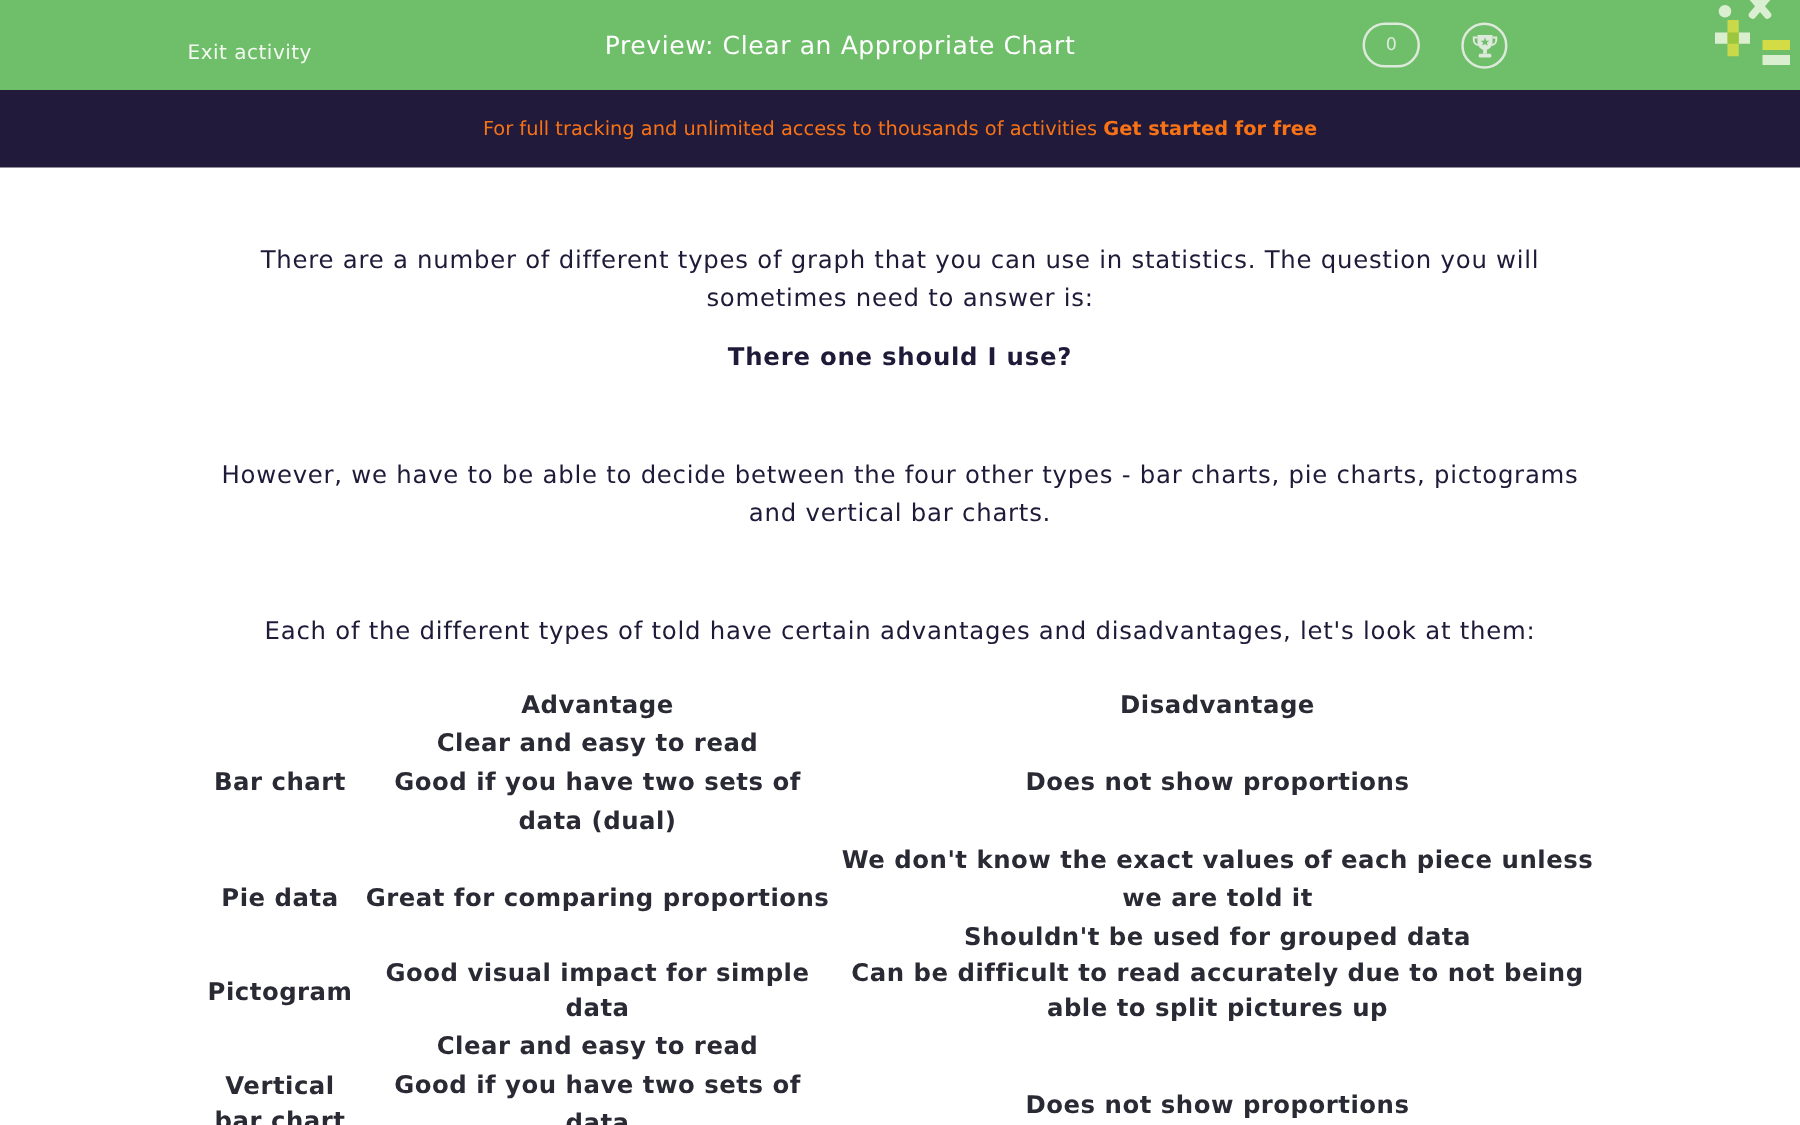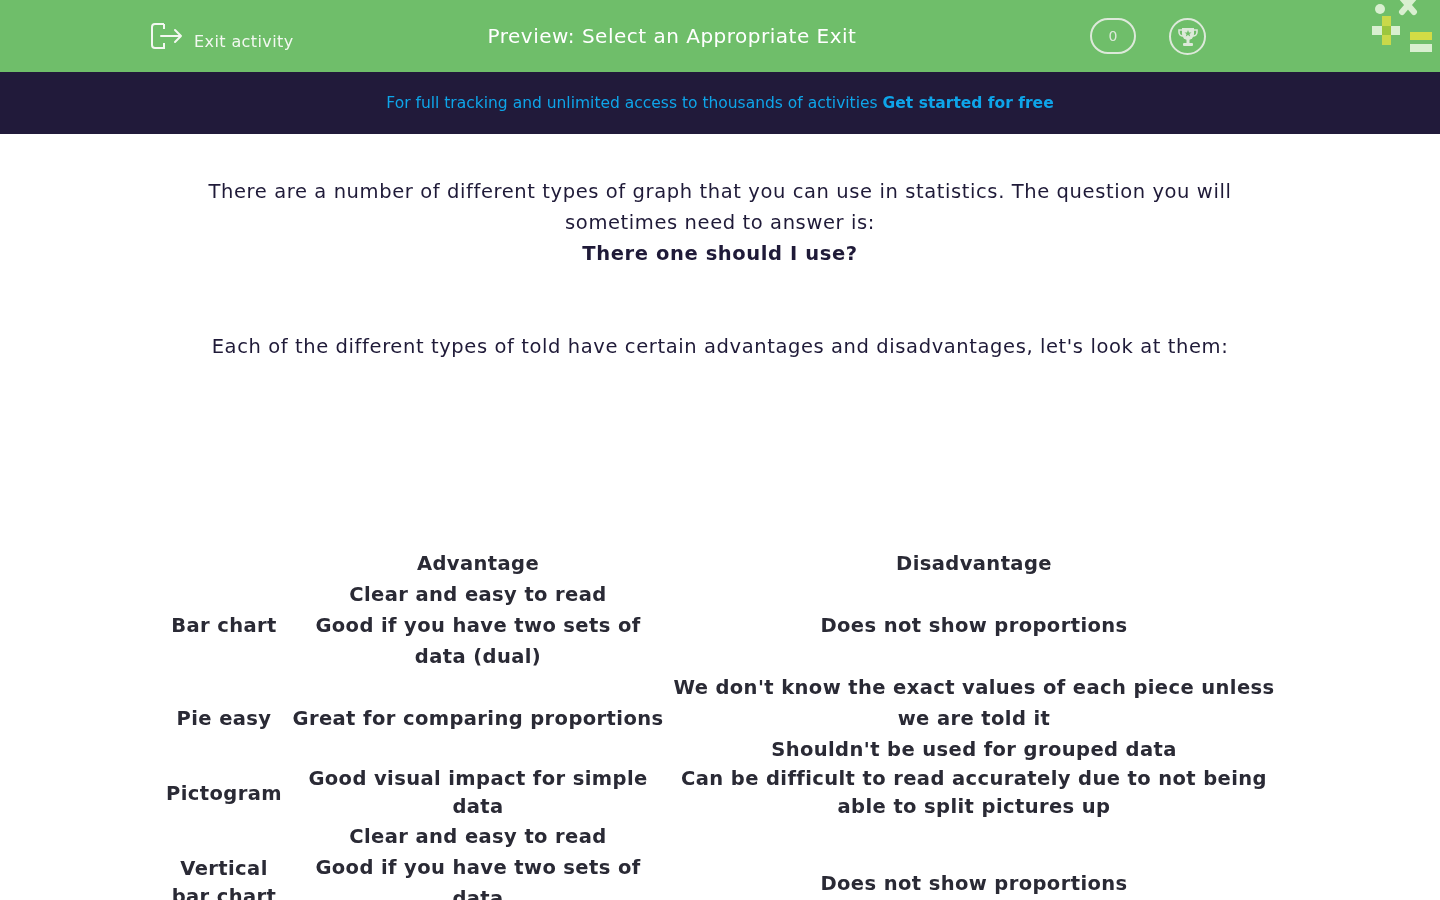--- a/index.html
+++ b/index.html
@@ -5,21 +5,21 @@
   * { box-sizing: border-box; margin: 0; padding: 0; }
   html, body { width: 1440px; height: 900px; overflow: hidden; background: #ffffff; }
   body { font-family: "DejaVu Sans", "Liberation Sans", sans-serif; color: #1f1a38; }
 
   .topbar {
     position: absolute; left: 0; top: 0; width: 1440px; height: 72px;
     background: #6fbe6a;
   }
   .exit {
     position: absolute; left: 150px; top: 21px; height: 30px;
-    display: flex; align-items: flex-end; gap: 10px; cursor: pointer;
+    display: flex; align-items: flex-start; gap: 10px; cursor: pointer; flex-direction: column;
   }
   .exit svg { width: 34px; height: 30px; }
   .exit-label { color: #f3f8f1; font-size: 16px; letter-spacing: 0.4px; }
   .title {
     position: absolute; left: 0; width: 1344px; top: 0; height: 72px;
     display: flex; align-items: center; justify-content: center;
     color: #ffffff; font-size: 20px; letter-spacing: 0.5px; font-weight: 500;
   }
   .score {
     position: absolute; left: 1090px; top: 18px; width: 46px; height: 36px;
@@ -29,32 +29,32 @@
   }
   .trophy {
     position: absolute; left: 1169px; top: 18px; width: 37px; height: 37px;
     border: 2px solid #dde9da; border-radius: 50%;
     display: flex; align-items: center; justify-content: center;
   }
   .logo { position: absolute; left: 1366px; top: 0; width: 74px; height: 56px; }
 
   .banner {
     position: absolute; left: 0; top: 72px; width: 1440px; height: 62px;
-    background: #211a3a; color: #0ea5e9;
+    background: #211a3a; color: #f97316;
     display: flex; align-items: center; justify-content: center;
     font-size: 15.5px;
   }
   .banner .cta { font-weight: bold; margin-left: 5px; cursor: pointer; }
 
   .content {
     position: absolute; left: 160px; top: 176px; width: 1120px;
     text-align: center; font-size: 19.5px; line-height: 31px; letter-spacing: 0.6px;
     color: #1f1a38;
   }
-  .content p { margin: 0; }
+  .content p { margin: 16px; }
   .content .bold { font-weight: bold; }
   .gap { height: 31px; }
 
   table.adv {
     position: absolute; left: 160px; top: 548px; width: 1120px;
     border-collapse: collapse; font-size: 19.5px; letter-spacing: 0.4px;
     color: #2a2a35;
   }
   table.adv td, table.adv th {
     text-align: center; vertical-align: middle; font-weight: bold; padding: 0 4px;
@@ -71,21 +71,21 @@
 
 <div class="topbar">
   <div class="exit">
     <svg viewBox="0 0 34 30">
       <path d="M14 3 H5 a3 3 0 0 0 -3 3 V24 a3 3 0 0 0 3 3 H14 V22" fill="none" stroke="#f3f8f1" stroke-width="2"></path>
       <path d="M14 8 V3" fill="none" stroke="#f3f8f1" stroke-width="2"></path>
       <path d="M11 15 H31 M25 9 L31 15 L25 21" fill="none" stroke="#f3f8f1" stroke-width="2" stroke-linecap="round" stroke-linejoin="round"></path>
     </svg>
     <span class="exit-label">Exit activity</span>
   </div>
-  <div class="title">Preview: Select an Appropriate Exit</div>
+  <div class="title">Preview: Clear an Appropriate Chart</div>
   <div class="score">0</div>
   <div class="trophy">
     <svg width="22" height="22" viewBox="0 0 22 22">
       <path d="M5 2 H17 V8 a6 6 0 0 1 -12 0 Z" fill="#dde9da"></path>
       <path d="M5 4 H2 V6 a4 4 0 0 0 4 4 M17 4 H20 V6 a4 4 0 0 1 -4 4" fill="none" stroke="#dde9da" stroke-width="1.6"></path>
       <rect x="9.5" y="13" width="3" height="4" fill="#dde9da"></rect>
       <rect x="6" y="17" width="10" height="3" rx="1" fill="#dde9da"></rect>
       <polygon points="11,4 12,6.5 14.5,6.6 12.5,8.1 13.2,10.5 11,9.1 8.8,10.5 9.5,8.1 7.5,6.6 10,6.5" fill="#6fbe6a"></polygon>
     </svg>
   </div>
@@ -102,20 +102,21 @@
 
 <div class="banner">
   <span>For full tracking and unlimited access to thousands of activities</span>
   <span class="cta">Get started for free</span>
 </div>
 
 <div class="content">
   <p>There are a number of different types of graph that you can use in statistics. The question you will sometimes need to answer is:</p>
   <p class="bold">There one should I use?</p>
   <div class="gap"></div>
+  <p>However, we have to be able to decide between the four other types - bar charts, pie charts, pictograms and vertical bar charts.</p>
   <div class="gap"></div>
   <p>Each of the different types of told have certain advantages and disadvantages, let's look at them:</p>
 </div>
 
 <table class="adv">
   <tbody>
       <tr>
     <th class="c0"></th>
     <th class="c1">Advantage</th>
     <th class="c2">Disadvantage</th>
@@ -124,21 +125,21 @@
     <td class="c0">Bar chart</td>
     <td class="c1">
       <span class="line">Clear and easy to read</span>
       <span class="line">Good if you have two sets of data (dual)</span>
     </td>
     <td class="c2">
       <span class="line">Does not show proportions</span>
     </td>
   </tr>
   <tr>
-    <td class="c0">Pie easy</td>
+    <td class="c0">Pie data</td>
     <td class="c1">
       <span class="line">Great for comparing proportions</span>
     </td>
     <td class="c2">
       <span class="line">We don't know the exact values of each piece unless we are told it</span>
       <span class="line">Shouldn't be used for grouped data</span>
     </td>
   </tr>
   <tr class="tight">
     <td class="c0">Pictogram</td>

